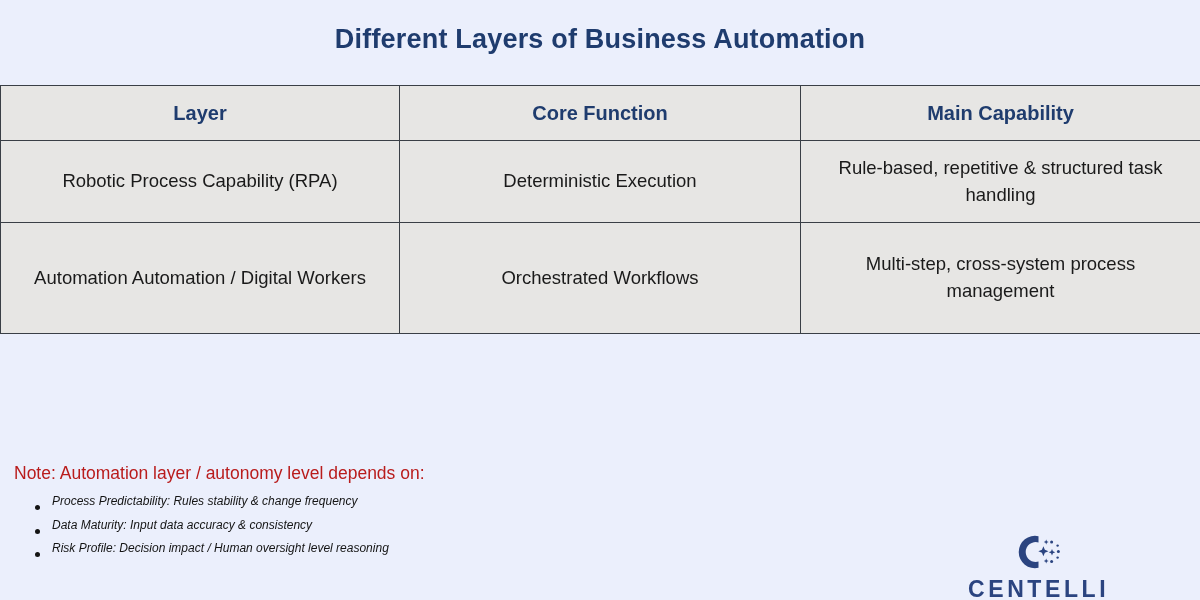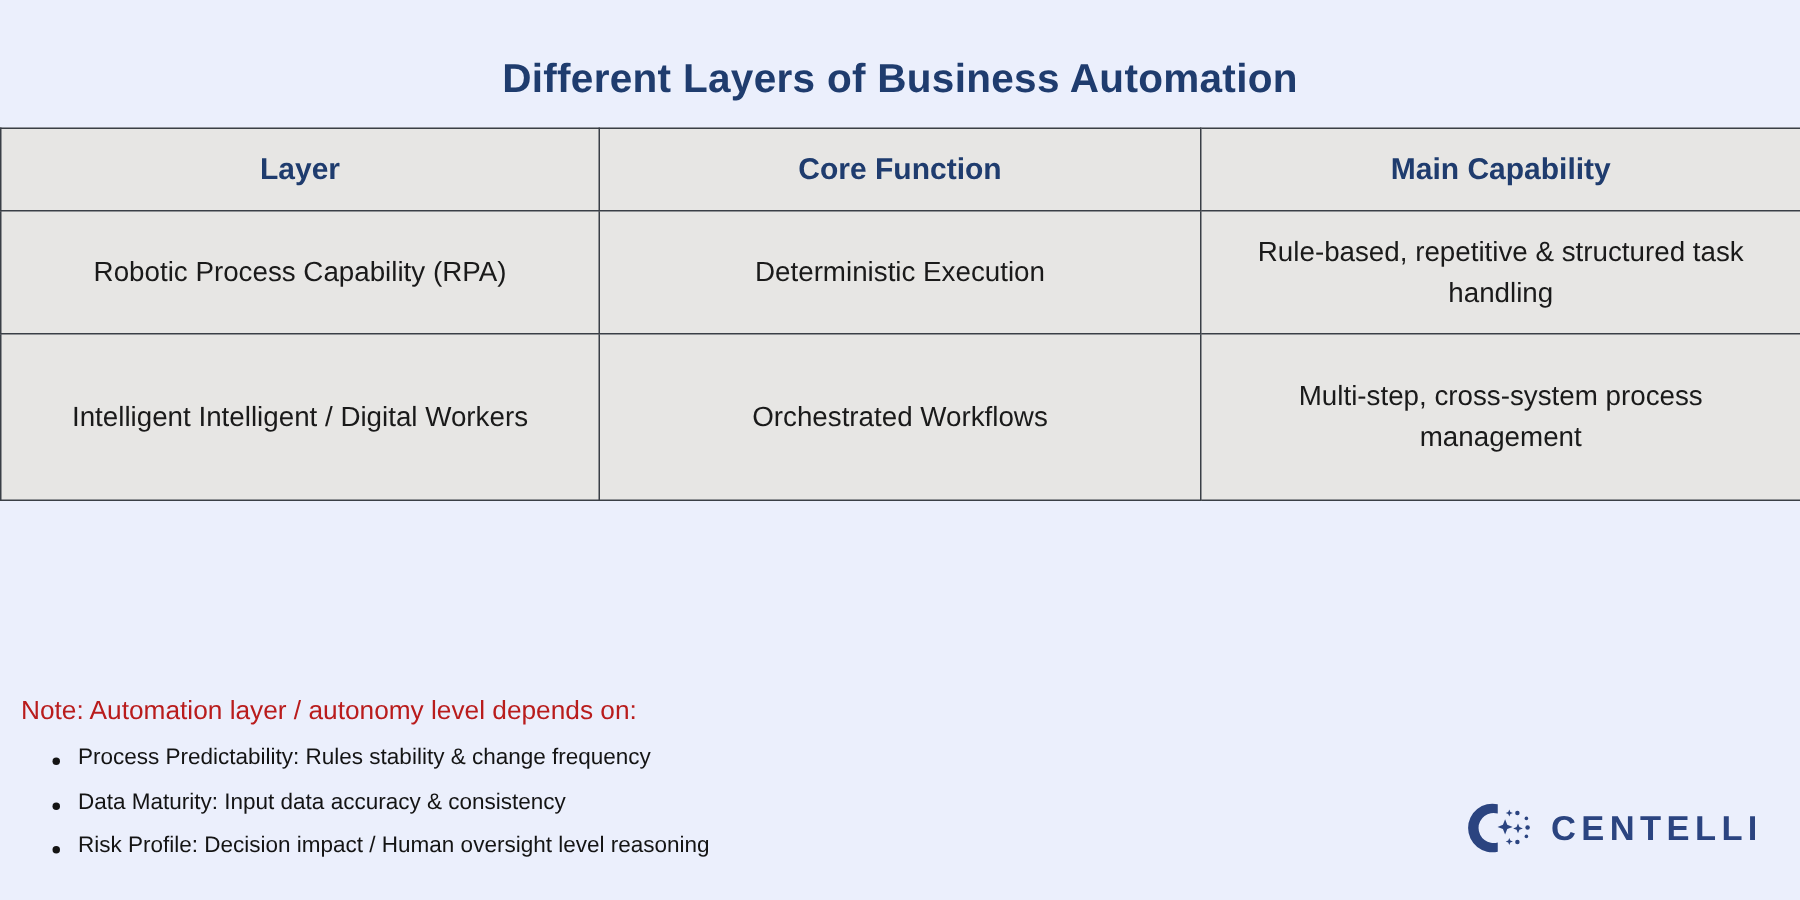--- a/index.html
+++ b/index.html
@@ -21,21 +21,21 @@
     box-sizing: border-box;
   }
 
   
   .title {
     text-align: center;
     color: #1f3c6e;
     font-size: 27px;
     font-weight: bold;
     letter-spacing: 0.2px;
-    padding-top: 36px;
+    padding-top: 23px;
     margin: 0;
     line-height: 1.2;
   }
 
   
   .table-wrap {
     position: absolute;
     top: 85px;
     left: 0;
     width: 1200px;
@@ -90,21 +90,22 @@
     margin: 0 0 4px 0;
   }
   ul.note-list {
     list-style: none;
     margin: 0;
     padding: 0;
   }
   ul.note-list li {
     position: relative;
     color: #141414;
-    font-size: 15px;
+    font-size: 12px;
+    font-style: italic;
     line-height: 1.95;
     padding-left: 38px;
     white-space: nowrap;
   }
   ul.note-list li::before {
     content: "";
     position: absolute;
     left: 21px;
     top: 15px;
     width: 5px;
@@ -114,20 +115,21 @@
   }
 
   
   .logo {
     position: absolute;
     left: 968px;
     top: 530px;
     display: flex;
     align-items: center;
     gap: 4px;
+    flex-direction: column;
   }
   .logo-mark {
     display: block;
   }
   .logo-word {
     color: #2b4480;
     font-size: 23px;
     font-weight: bold;
     letter-spacing: 3.6px;
     line-height: 1;
@@ -154,21 +156,21 @@
           <th>Main Capability</th>
         </tr>
       </thead>
       <tbody>
         <tr class="row-1">
           <td>Robotic Process Capability (RPA)</td>
           <td>Deterministic Execution</td>
           <td>Rule-based, repetitive &amp; structured task handling</td>
         </tr>
         <tr class="row-2">
-          <td>Intelligent Intelligent / Digital Workers</td>
+          <td>Automation Automation / Digital Workers</td>
           <td>Orchestrated Workflows</td>
           <td>Multi-step, cross-system process management</td>
         </tr>
       </tbody>
     </table>
   </div>
 
   <div class="notes">
     <p class="notes-heading">Note: Automation layer / autonomy level depends on:</p>
     <ul class="note-list">

